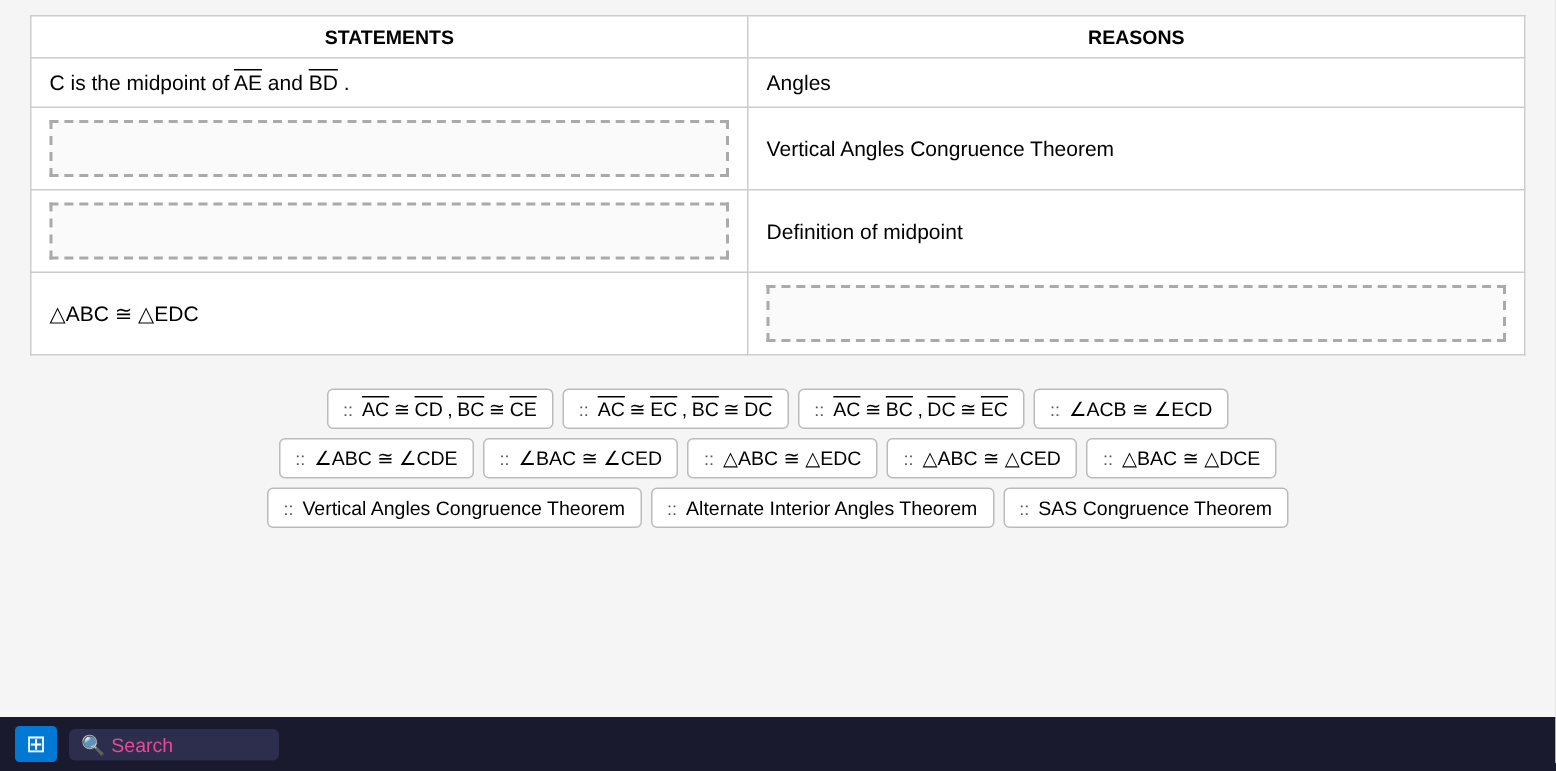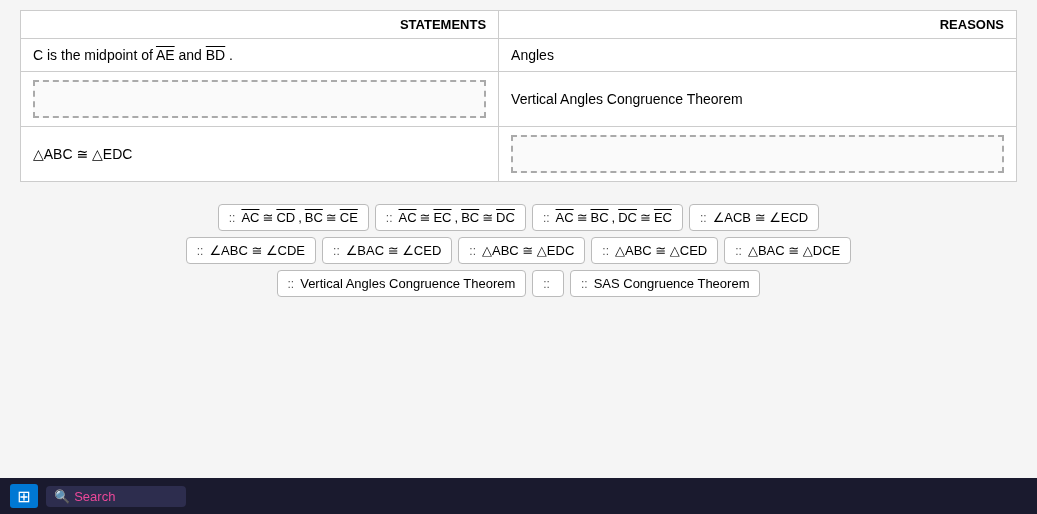--- a/index.html
+++ b/index.html
@@ -25,21 +25,21 @@
     
     .proof-table {
       width: 100%;
       border-collapse: collapse;
       background: white;
       margin-bottom: 18px;
     }
 
     .proof-table th {
       background: white;
-      text-align: right;
+      text-align: center;
       padding: 6px 12px;
       font-weight: bold;
       font-size: 13px;
       border: 1px solid #ccc;
     }
 
     .proof-table td {
       padding: 8px 12px;
       border: 1px solid #ccc;
       vertical-align: middle;
@@ -167,20 +167,28 @@
 
       <tr>
         <td class="statement-col">
           <span class="dashed-box"></span>
         </td>
         <td class="reason-col">
           <span>Vertical Angles Congruence Theorem</span>
         </td>
       </tr>
 
+      <tr>
+        <td class="statement-col">
+          <span class="dashed-box"></span>
+        </td>
+        <td class="reason-col">
+          <span>Definition of midpoint</span>
+        </td>
+      </tr>
 
       <tr>
         <td class="statement-col">
           <span>△ABC ≅ △EDC</span>
         </td>
         <td class="reason-col">
           <span class="dashed-box"></span>
         </td>
       </tr>
     </tbody>
@@ -261,20 +269,21 @@
 
     <div class="chips-row">
 
       <div class="chip">
         <span class="chip-handle">::</span>
         <span>Vertical Angles Congruence Theorem</span>
       </div>
 
       <div class="chip">
         <span class="chip-handle">::</span>
+        <span>Alternate Interior Angles Theorem</span>
       </div>
 
       <div class="chip">
         <span class="chip-handle">::</span>
         <span>SAS Congruence Theorem</span>
       </div>
 
     </div>
 
   </div>

